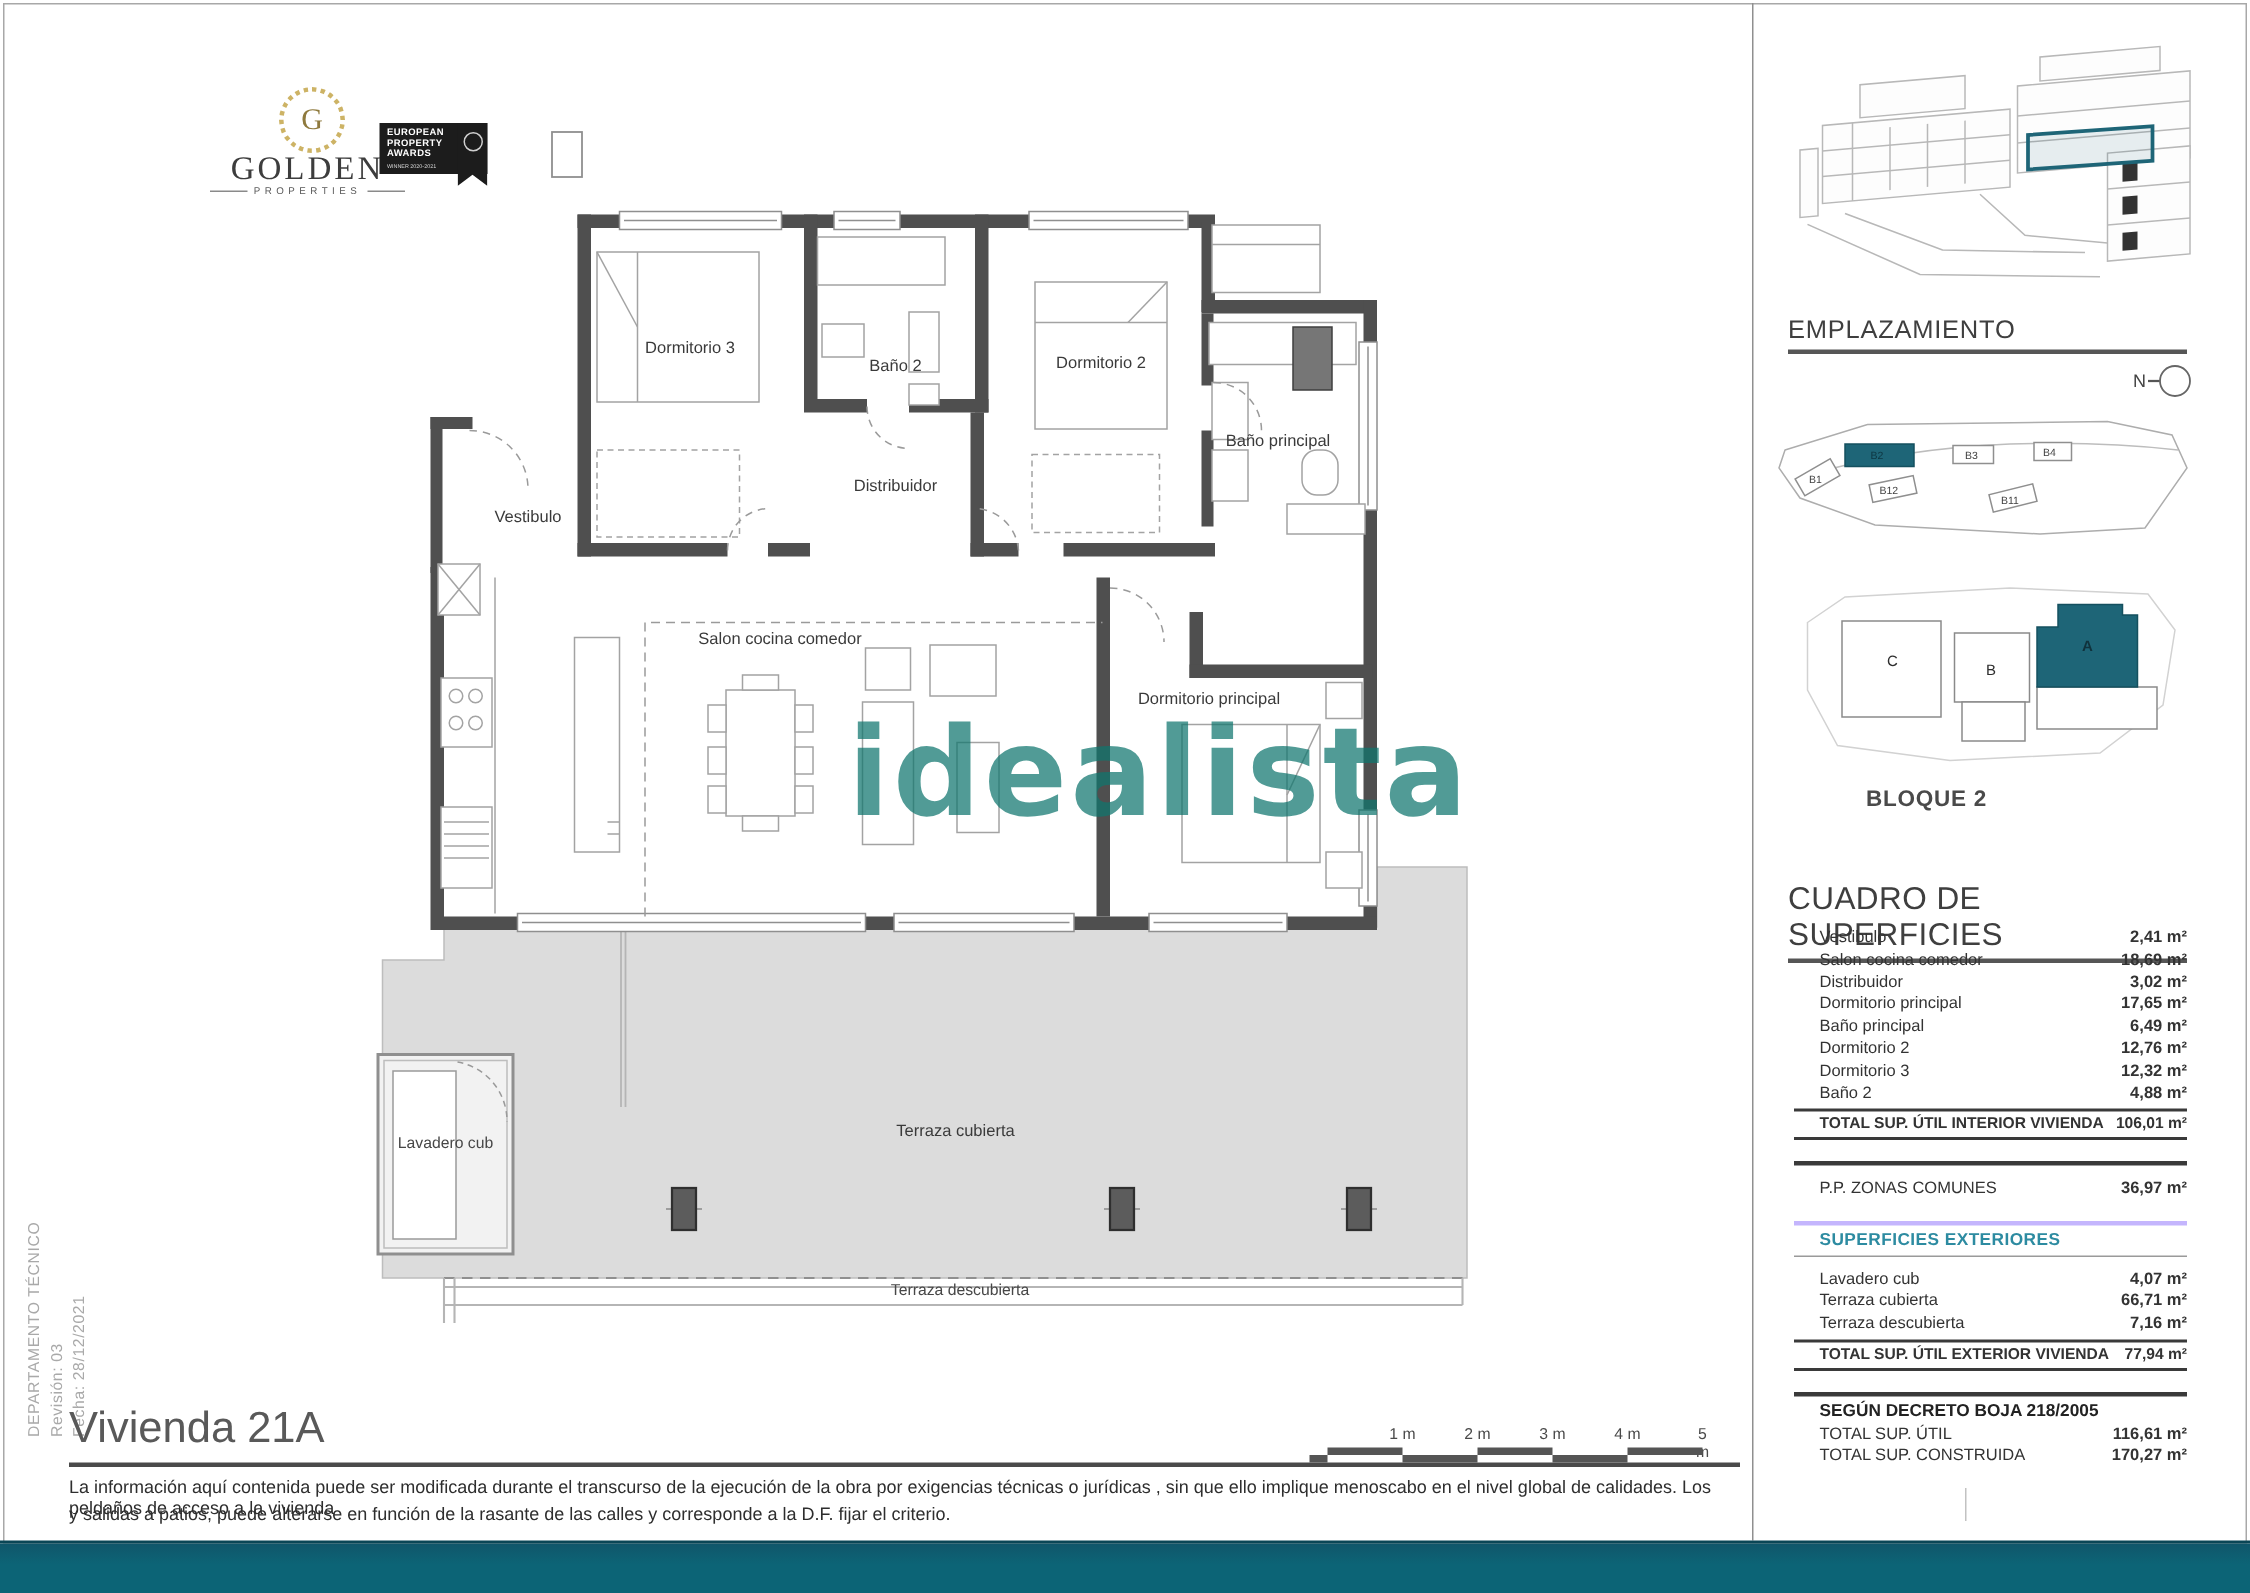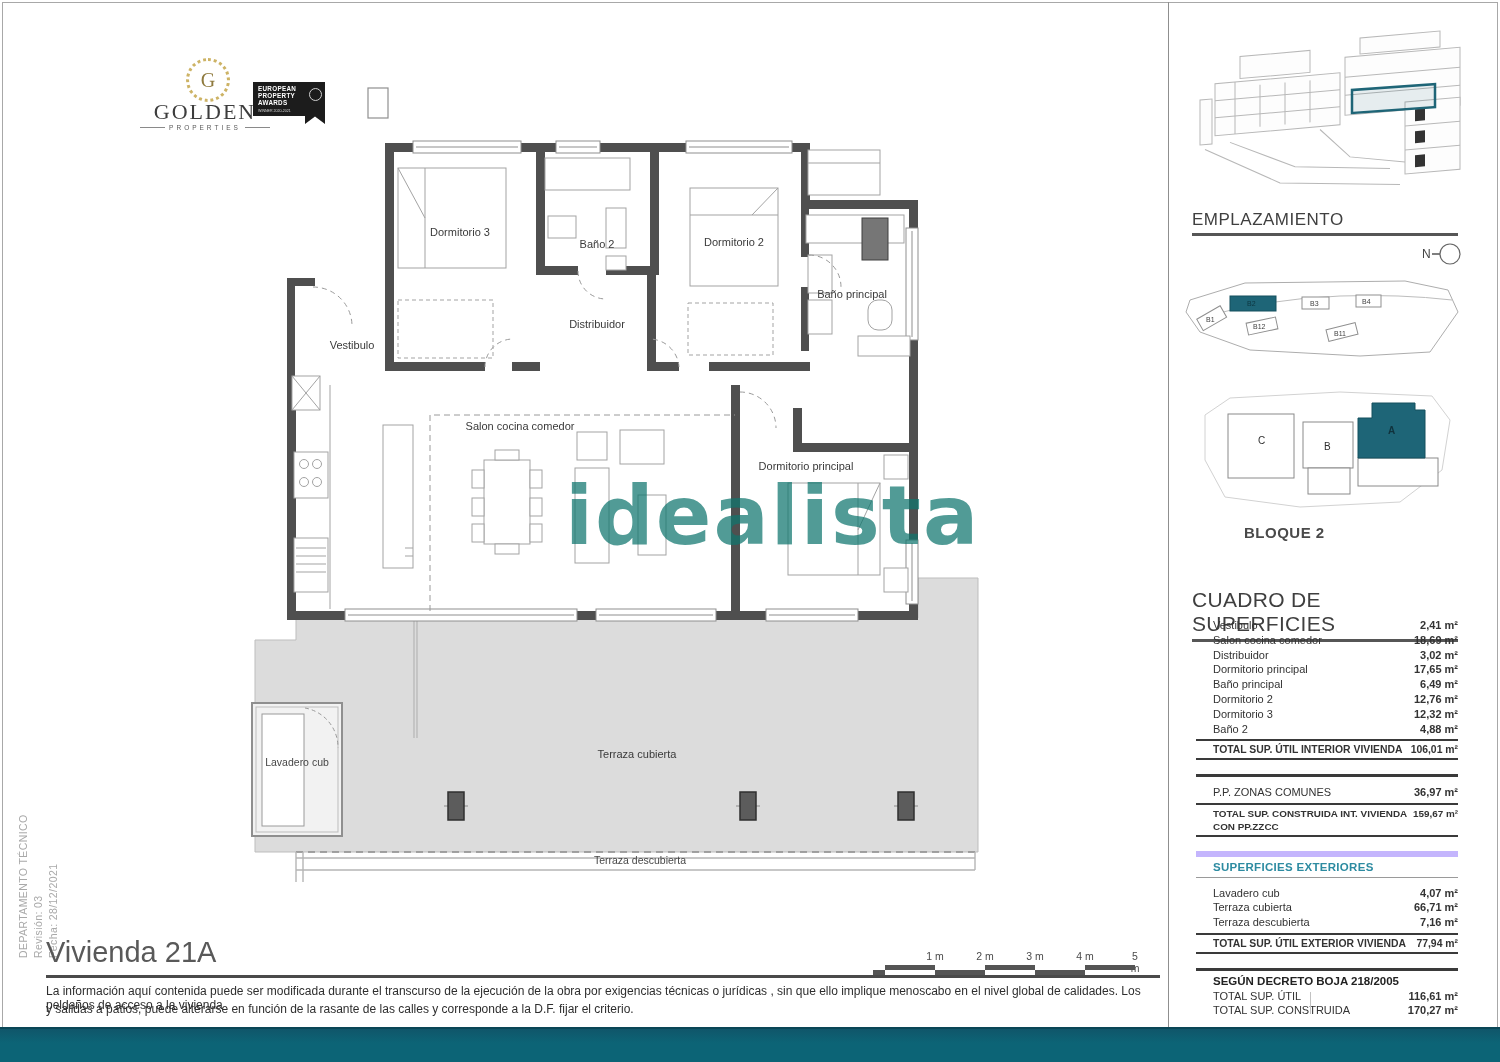--- a/index.html
+++ b/index.html
@@ -47,21 +47,21 @@
   .bloque-label{position:absolute;left:1213px;top:524px;font-size:15px;font-weight:bold;color:#4a4a4a;letter-spacing:.5px;margin-left:31px;}
   .tables{position:absolute;left:1196px;top:618px;width:262px;}
   .trow{display:flex;justify-content:space-between;align-items:baseline;
     font-size:11px;color:#333;line-height:14.8px;padding-left:17px;}
   .trow .v{font-weight:bold;white-space:nowrap;}
   .trow.total{font-weight:bold;font-size:10.4px;border-top:2px solid #3a3a3a;border-bottom:2.5px solid #3a3a3a;
     padding-top:2px;padding-bottom:2px;margin-top:3px;line-height:13px;}
   .trow.tight{font-size:9.9px;}
   .gap14{height:14px;} .gap8{height:8px;}
   .rule-thick{height:2.5px;background:#3a3a3a;}
-  .ext-head{padding-left:17px;border-top:6px solid #c4b5fd;border-bottom:1px solid #9a9a9a;
+  .ext-head{padding-left:17px;border-top:3px solid #c4b5fd;border-bottom:1px solid #9a9a9a;
     font-size:11.5px;font-weight:bold;letter-spacing:.3px;padding-top:4px;padding-bottom:4px;}
   .decreto-title{padding-left:17px;font-size:11.5px;font-weight:bold;color:#222;padding-top:4px;padding-bottom:2px;}
   
   .foot-title{position:absolute;left:46px;top:936px;font-size:29px;color:#595959;}
   .foot-rule{position:absolute;left:46px;top:975px;width:1114px;height:3px;background:#4a4a4a;}
   .disclaimer{position:absolute;left:46px;width:1118px;font-size:12px;color:#2e2e2e;}
   .scalebar{position:absolute;left:885px;top:950px;width:260px;height:26px;text-align:center;}
   .scalebar .labels{position:relative;height:13px;font-size:10.5px;color:#4a4a4a;}
   .scalebar .labels span{position:absolute;transform:translateX(-50%);}
   .scalebar .bar{position:relative;height:11px;margin-top:2px;}
@@ -411,24 +411,20 @@
       <span class="v">106,01 m²</span>
     </div>
 
   <div class="gap14"></div>
   <div class="rule-thick"></div>
   <div class="gap8"></div>
   <div class="trow">
       <span>P.P. ZONAS COMUNES</span>
       <span class="v">36,97 m²</span>
     </div>
-  <div class="trow total tight">
-      <span>TOTAL SUP. CONSTRUIDA INT. VIVIENDA CON PP.ZZCC</span>
-      <span class="v">159,67 m²</span>
-    </div>
 
   <div class="gap14"></div>
   <div class="ext-head" style="color:#2d8ba1">SUPERFICIES EXTERIORES</div>
   <div class="gap8"></div>
   <div class="trow">
       <span>Lavadero cub</span>
       <span class="v">4,07 m²</span>
     </div>
   <div class="trow">
       <span>Terraza cubierta</span>

